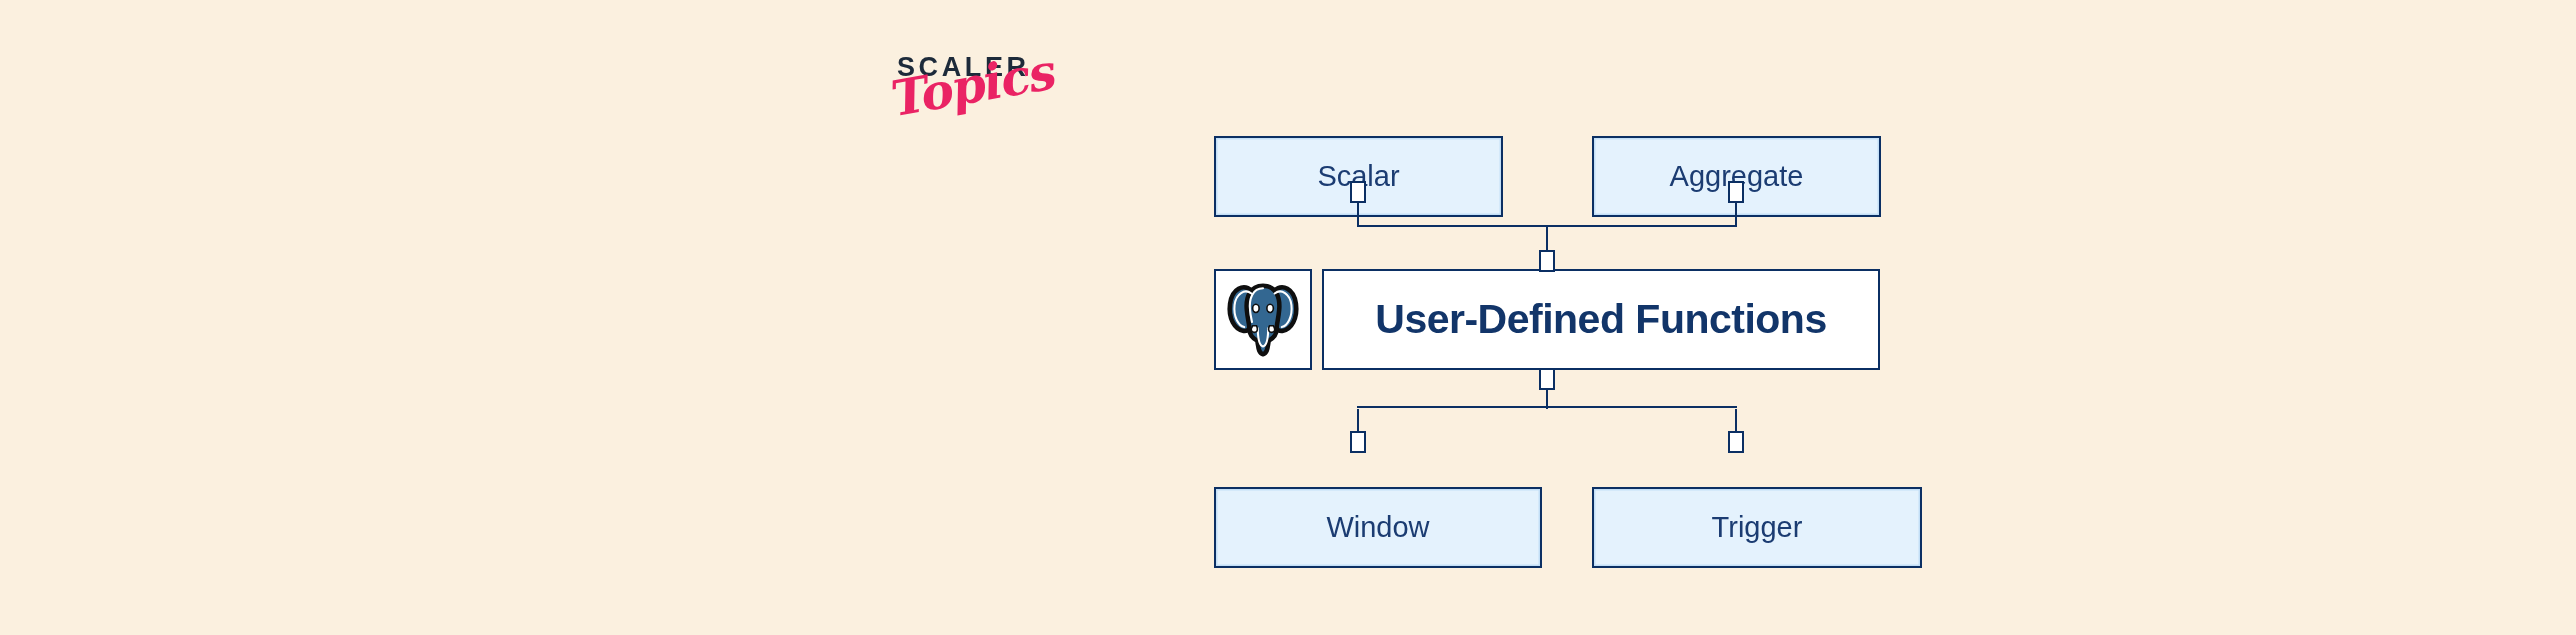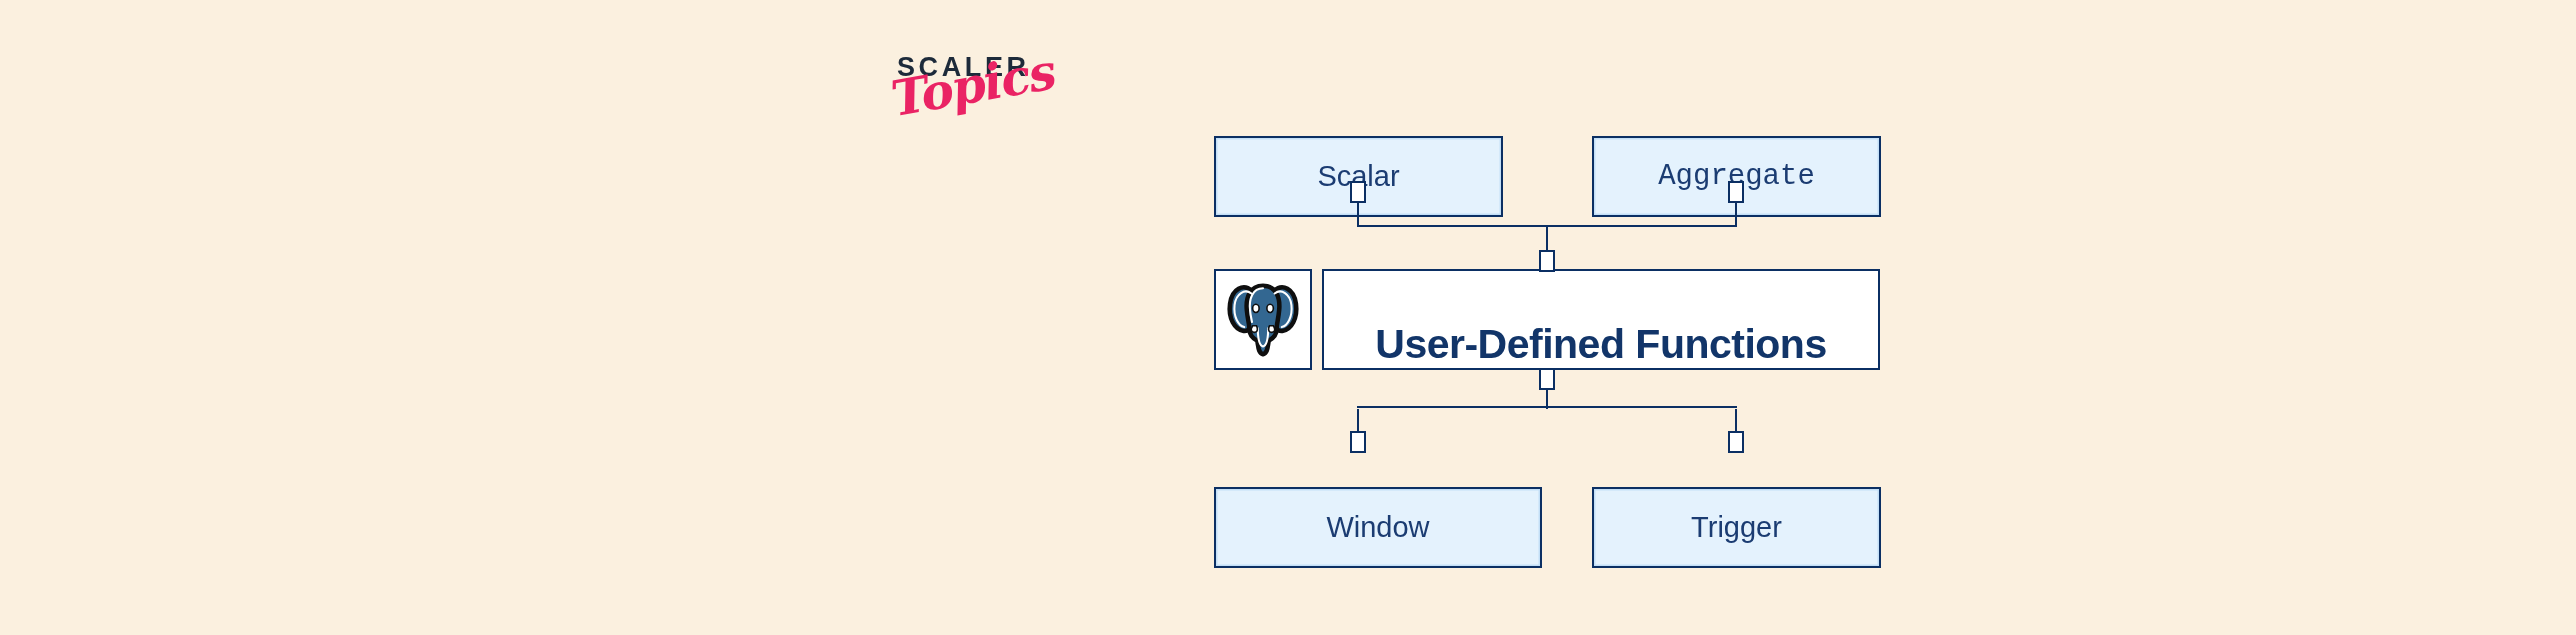--- a/index.html
+++ b/index.html
@@ -11,30 +11,30 @@
               letter-spacing:3.6px;color:#1D2A3A;}
   .brand-tagline{position:absolute;left:887px;top:71px;font-size:49px;font-weight:700;
                  font-style:italic;color:#EA2364;transform:rotate(-10deg);
                  transform-origin:left top;font-family:"DejaVu Serif",serif;letter-spacing:-1.5px;}
 
   
   .node{position:absolute;box-sizing:border-box;background:#E4F2FD;border:2.1px solid #0B2F63;
         box-shadow:inset 0 0 0 1.5px #C3DFF7;display:flex;align-items:center;justify-content:center;
         color:#1B3C72;font-size:29px;margin-top:35px;}
   .node-scalar   {left:1214px;top:101px;width:289px;height:81px;}
-  .node-aggregate{left:1592px;top:101px;width:289px;height:81px;font-family:Liberation Mono, monospace;}
+  .node-aggregate{left:1592px;top:101px;width:289px;height:81px;}
   .node-window   {left:1214px;top:452px;width:328px;height:81px;}
-  .node-trigger  {left:1592px;top:452px;width:289px;height:81px;}
+  .node-trigger  {left:1592px;top:452px;width:330px;height:81px;}
 
   .logo-box{position:absolute;left:1214px;top:269px;width:98px;height:101px;box-sizing:border-box;
             background:#FFFFFF;border:2.6px solid #0B2F63;display:flex;align-items:center;justify-content:center;}
   .logo-box svg{width:78px;height:84px;display:block;}
 
   .node-udf{position:absolute;left:1322px;top:269px;width:558px;height:101px;box-sizing:border-box;
-            background:#FFFFFF;border:2.6px solid #0B2F63;display:flex;align-items:flex-end;justify-content:center;
+            background:#FFFFFF;border:2.6px solid #0B2F63;display:flex;align-items:center;justify-content:center;
             color:#123569;font-size:41px;font-weight:700;letter-spacing:-0.5px;}
 
   
   .port{position:absolute;width:15.5px;height:21.6px;box-sizing:border-box;background:#FFFFFF;
         border:2.1px solid #0B2F63;}
   .vline,.hline{position:absolute;background:#0B2F63;}
   .vline{width:2.1px;}
   .hline{height:2.1px;}
 
   .port-a{left:1350px;top:181px;}

